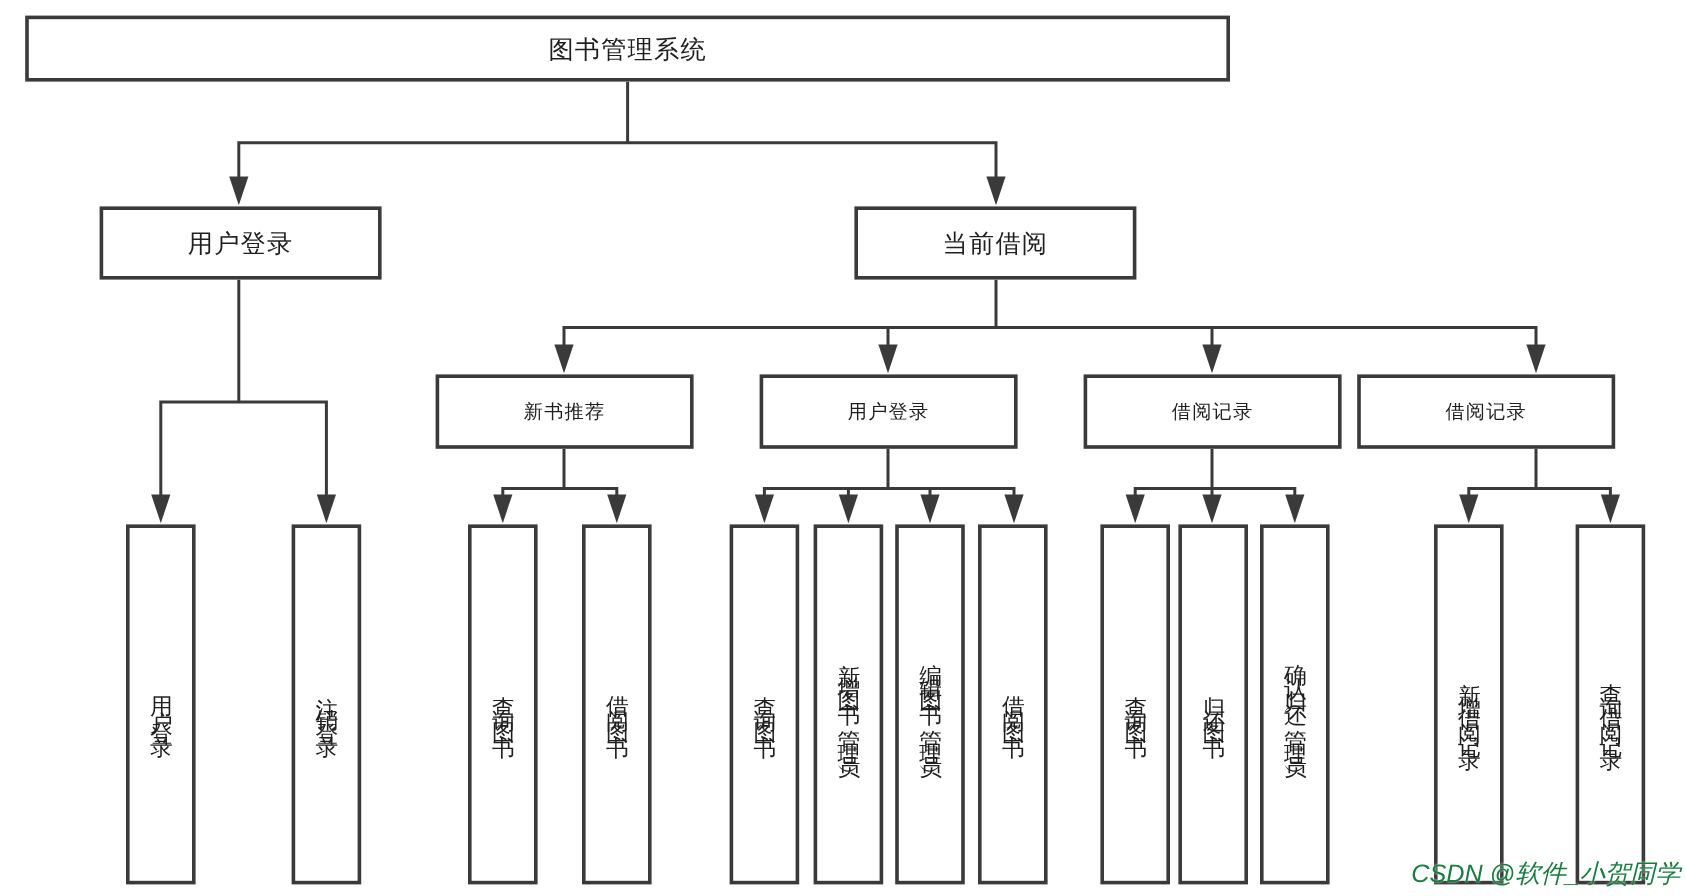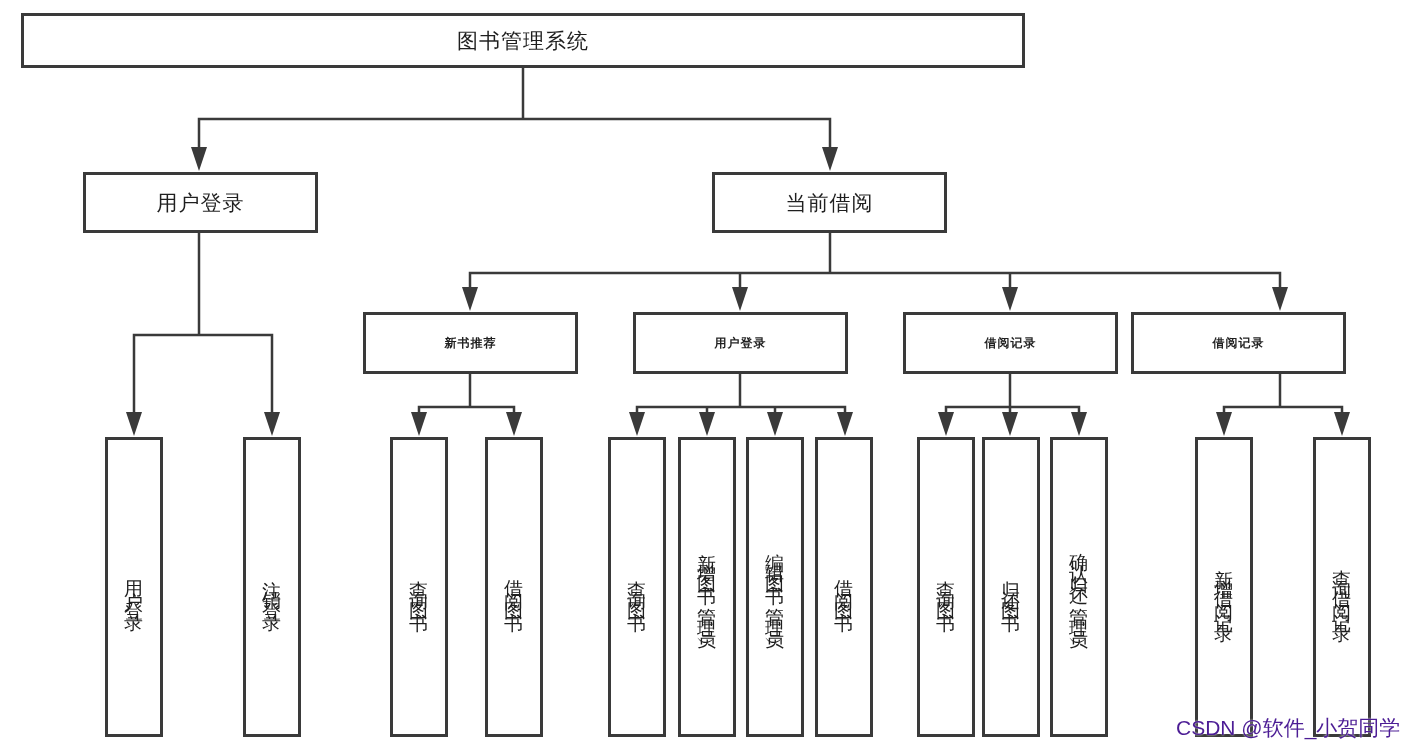--- a/index.html
+++ b/index.html
@@ -32,40 +32,40 @@
     align-items: center;
     justify-content: center;
     text-align: center;
   }
   .box.root span,
   .box.lvl2 span {
     font-size: 21px;
     letter-spacing: 1px;
   }
   .box.lvl3 span {
-    font-size: 12px;
+    font-size: 16px;
     letter-spacing: 1px;
-    font-weight: bold;
   }
   .box.leaf span {
     writing-mode: vertical-rl;
     text-orientation: mixed;
     font-size: 19px;
     letter-spacing: 11px;
     line-height: 1;
   }
   .watermark {
     position: absolute;
     left: 1176px;
     top: 714px;
     font-size: 21px;
-    color: #4c1d95;
+    color: #15803d;
     white-space: nowrap;
     z-index: 5;
     text-shadow: 0 0 2px #ffffff;
+    font-style: italic;
   }
 </style>
 </head>
 <body>
 
 <div class="stage">
 
   <svg class="wires" width="1405" height="747" viewBox="0 0 1405 747">
     <g stroke="#3a3a3a" stroke-width="2.5" fill="none">
 

